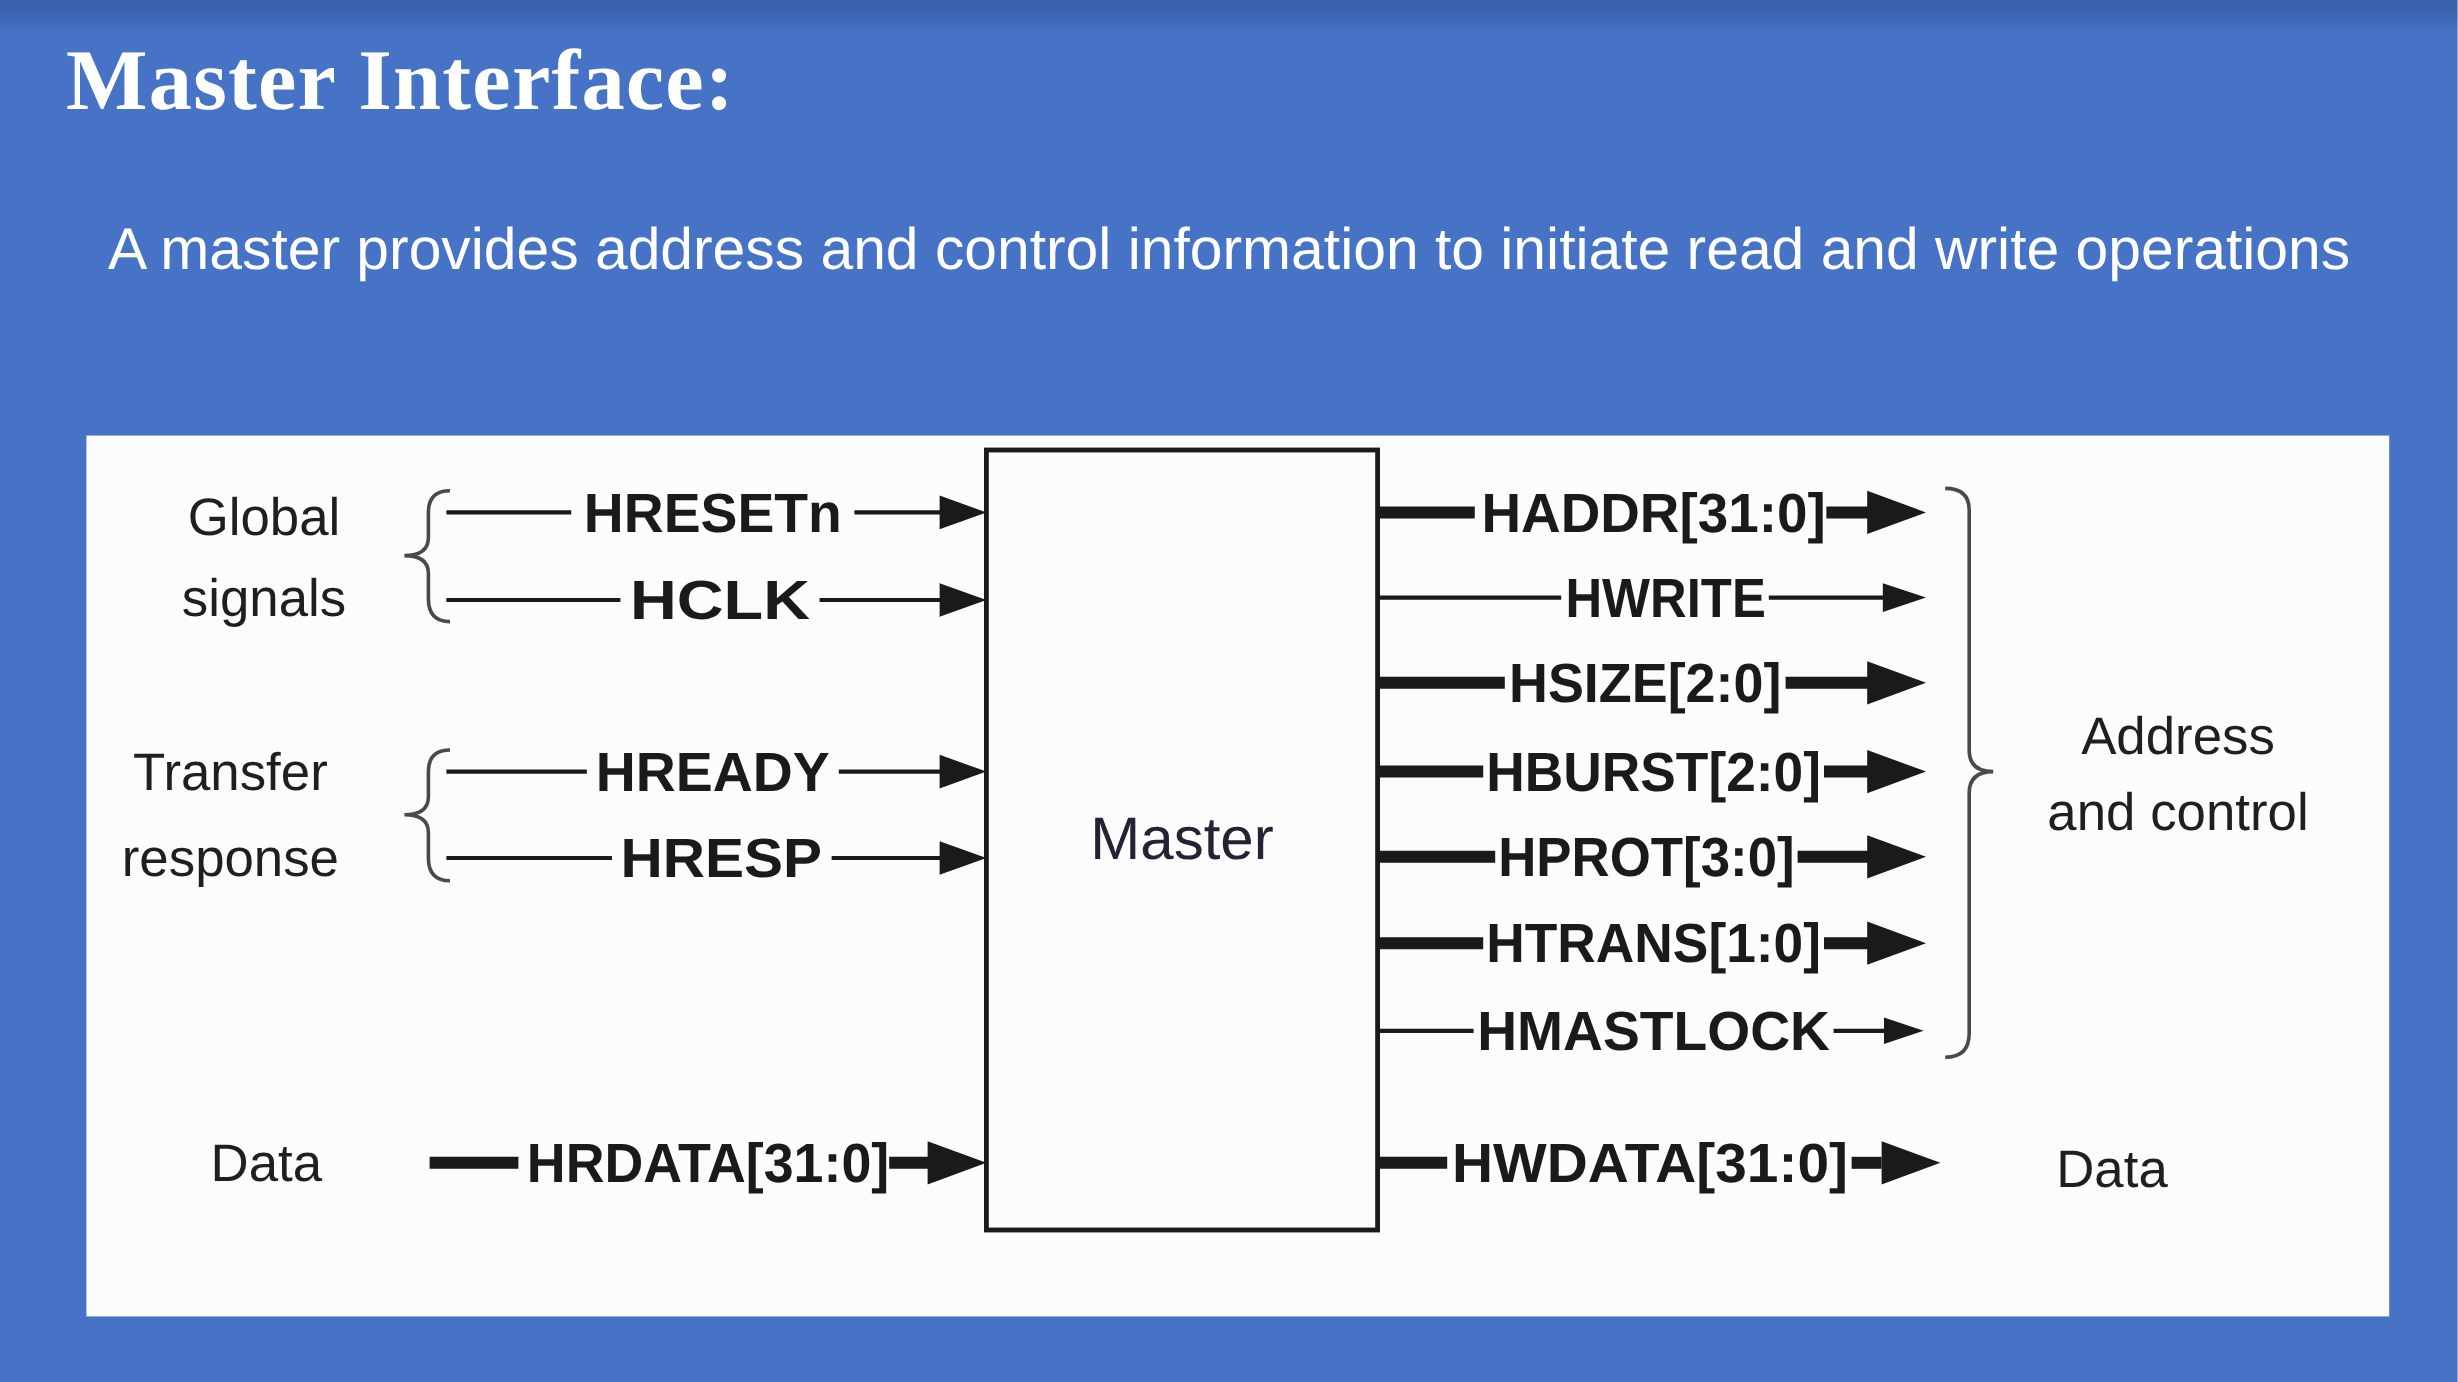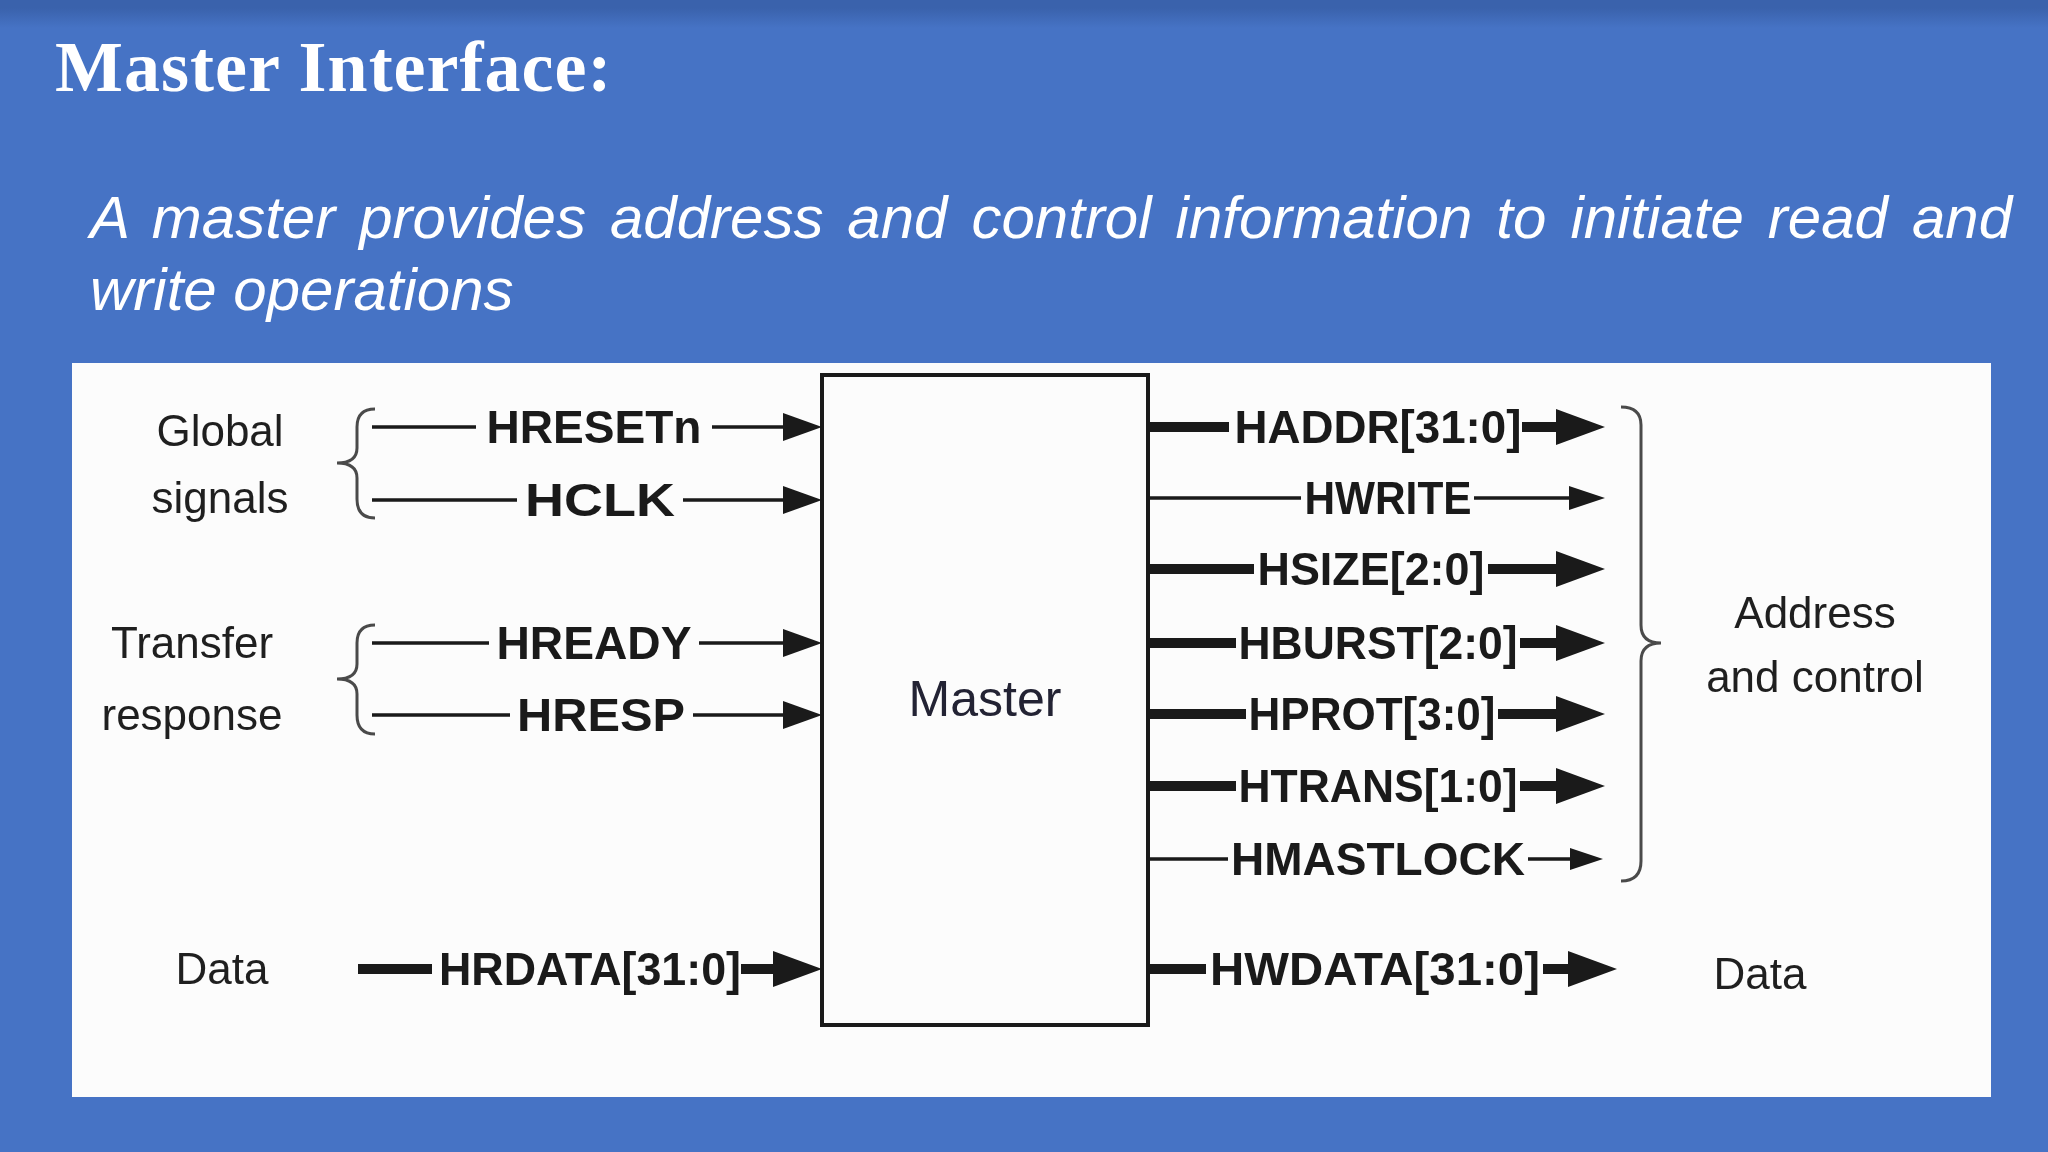--- a/index.html
+++ b/index.html
@@ -19,30 +19,29 @@
     color: #ffffff;
     font-family: "Liberation Serif", serif;
     font-weight: bold;
     font-size: 72px;
     letter-spacing: 1px;
     white-space: nowrap;
   }
   .body-text {
     position: absolute;
     left: 90px;
-    top: 182px;
+    top: 172px;
     width: 1922px;
     margin: 0;
     color: #ffffff;
     font-family: "Liberation Sans", sans-serif;
-    font-size: 60px;
+    font-size: 49px;
     line-height: 72px;
     text-align: justify;
     text-justify: inter-word;
-    font-style: italic;
   }
   .panel {
     position: absolute;
     left: 72px;
     top: 363px;
     width: 1919px;
     height: 734px;
     background: #fcfcfc;
   }
   .panel svg { display: block; width: 1919px; height: 734px; }

